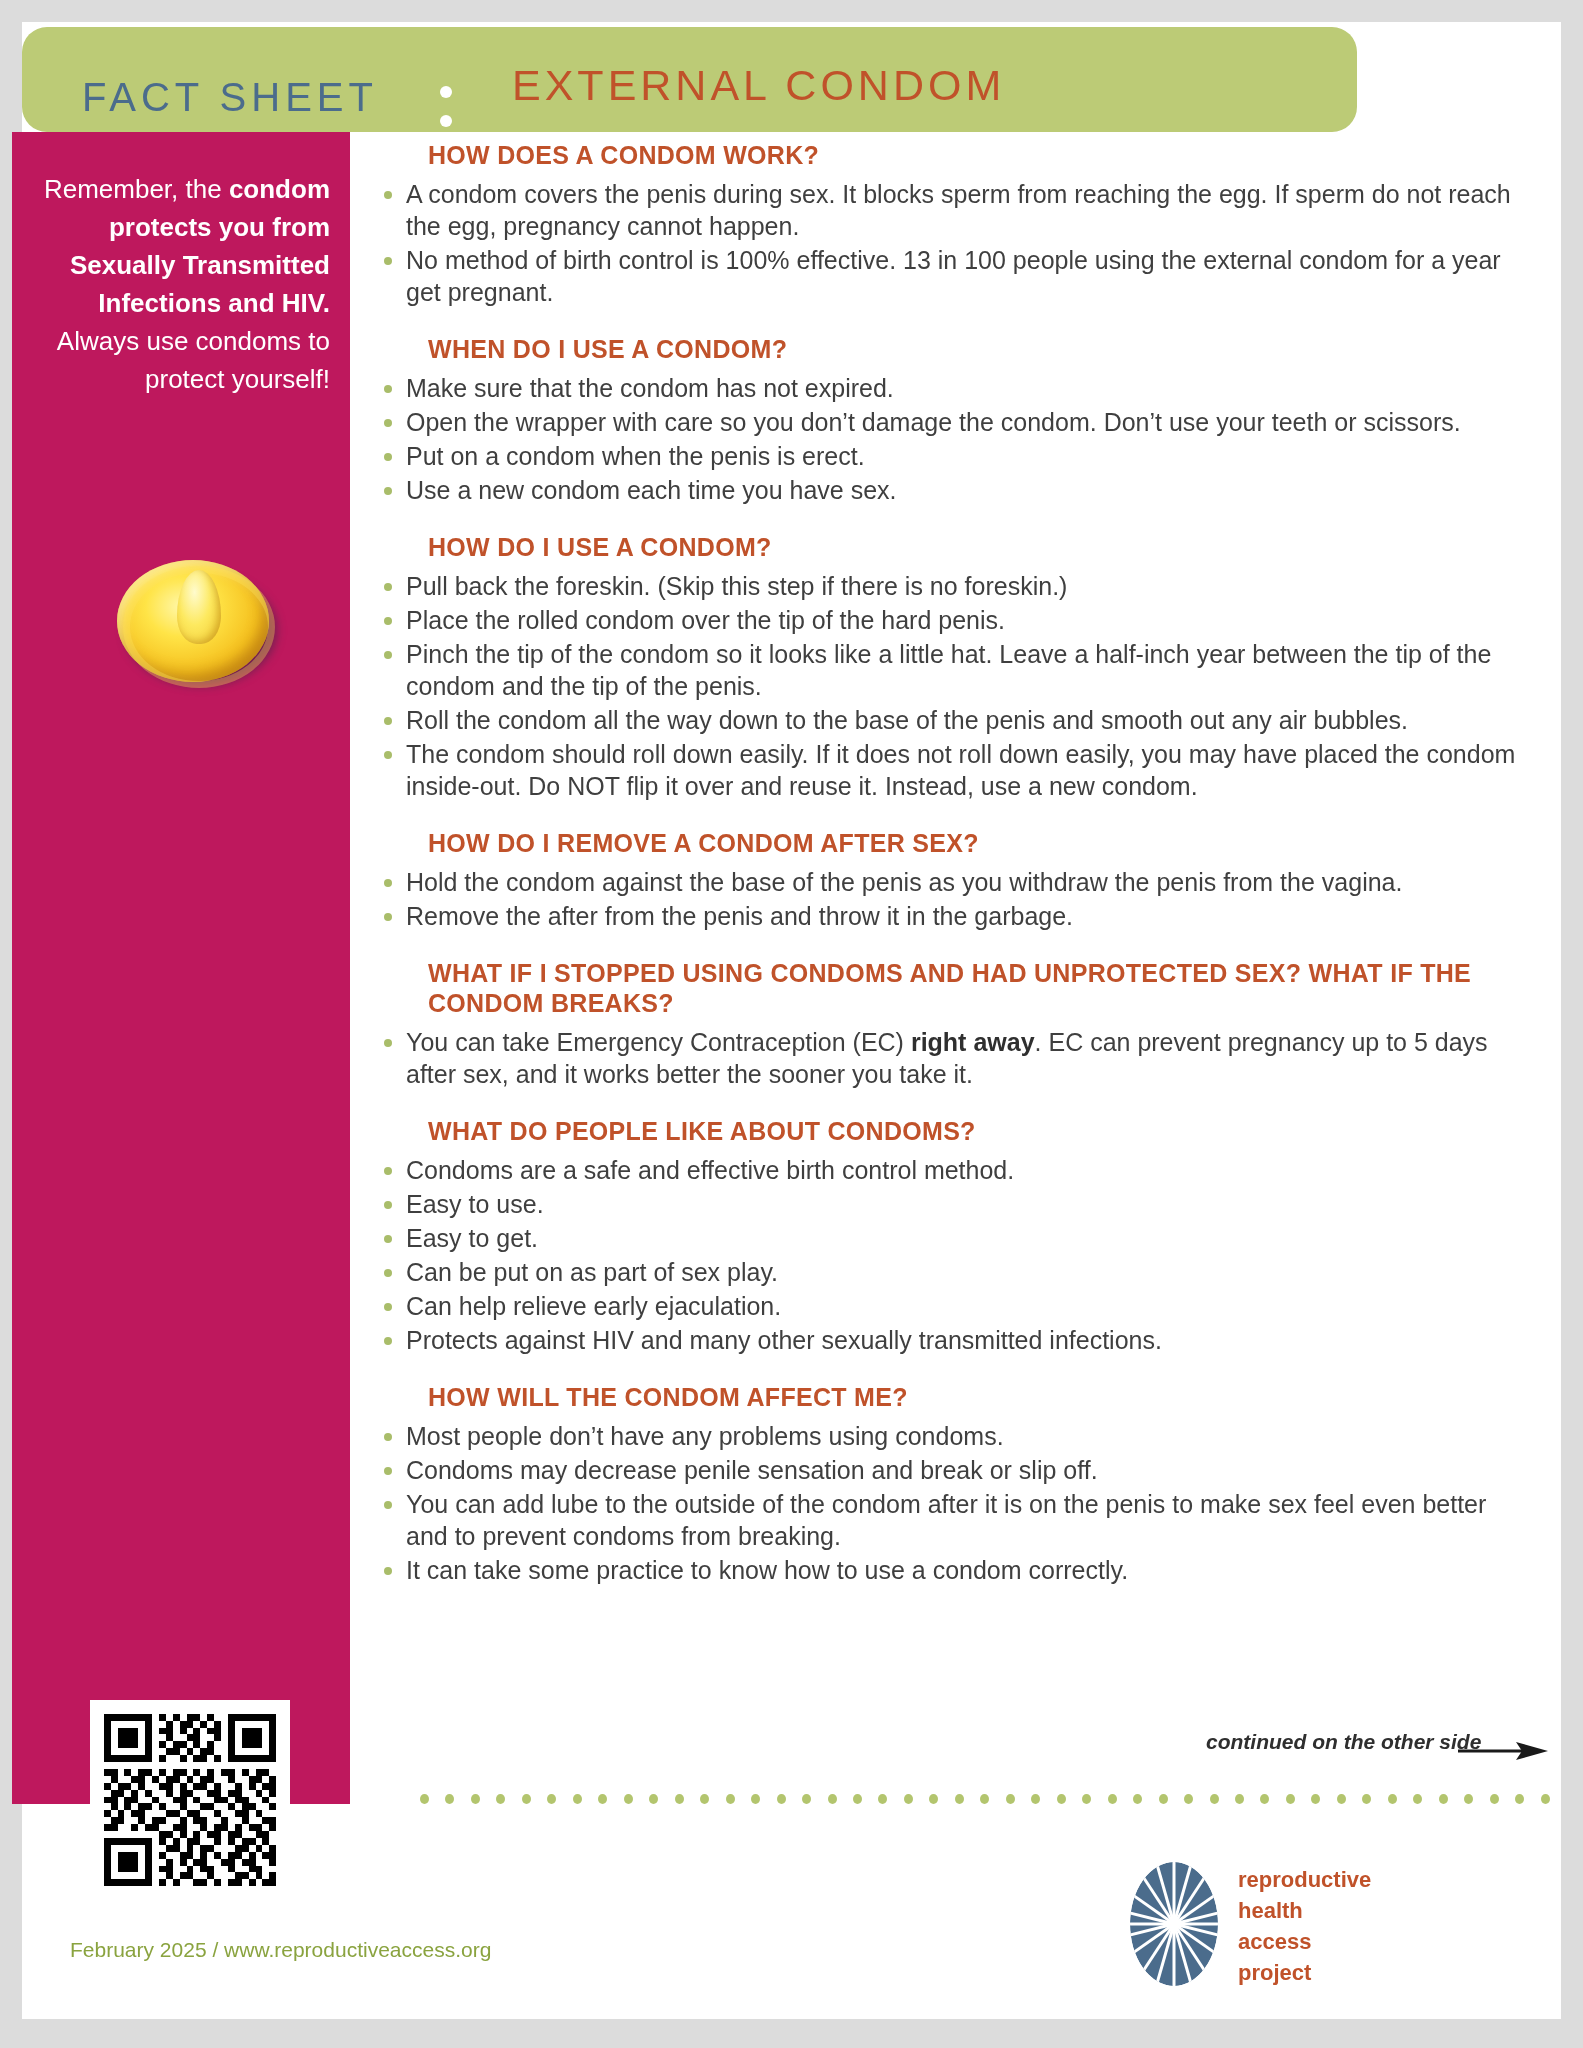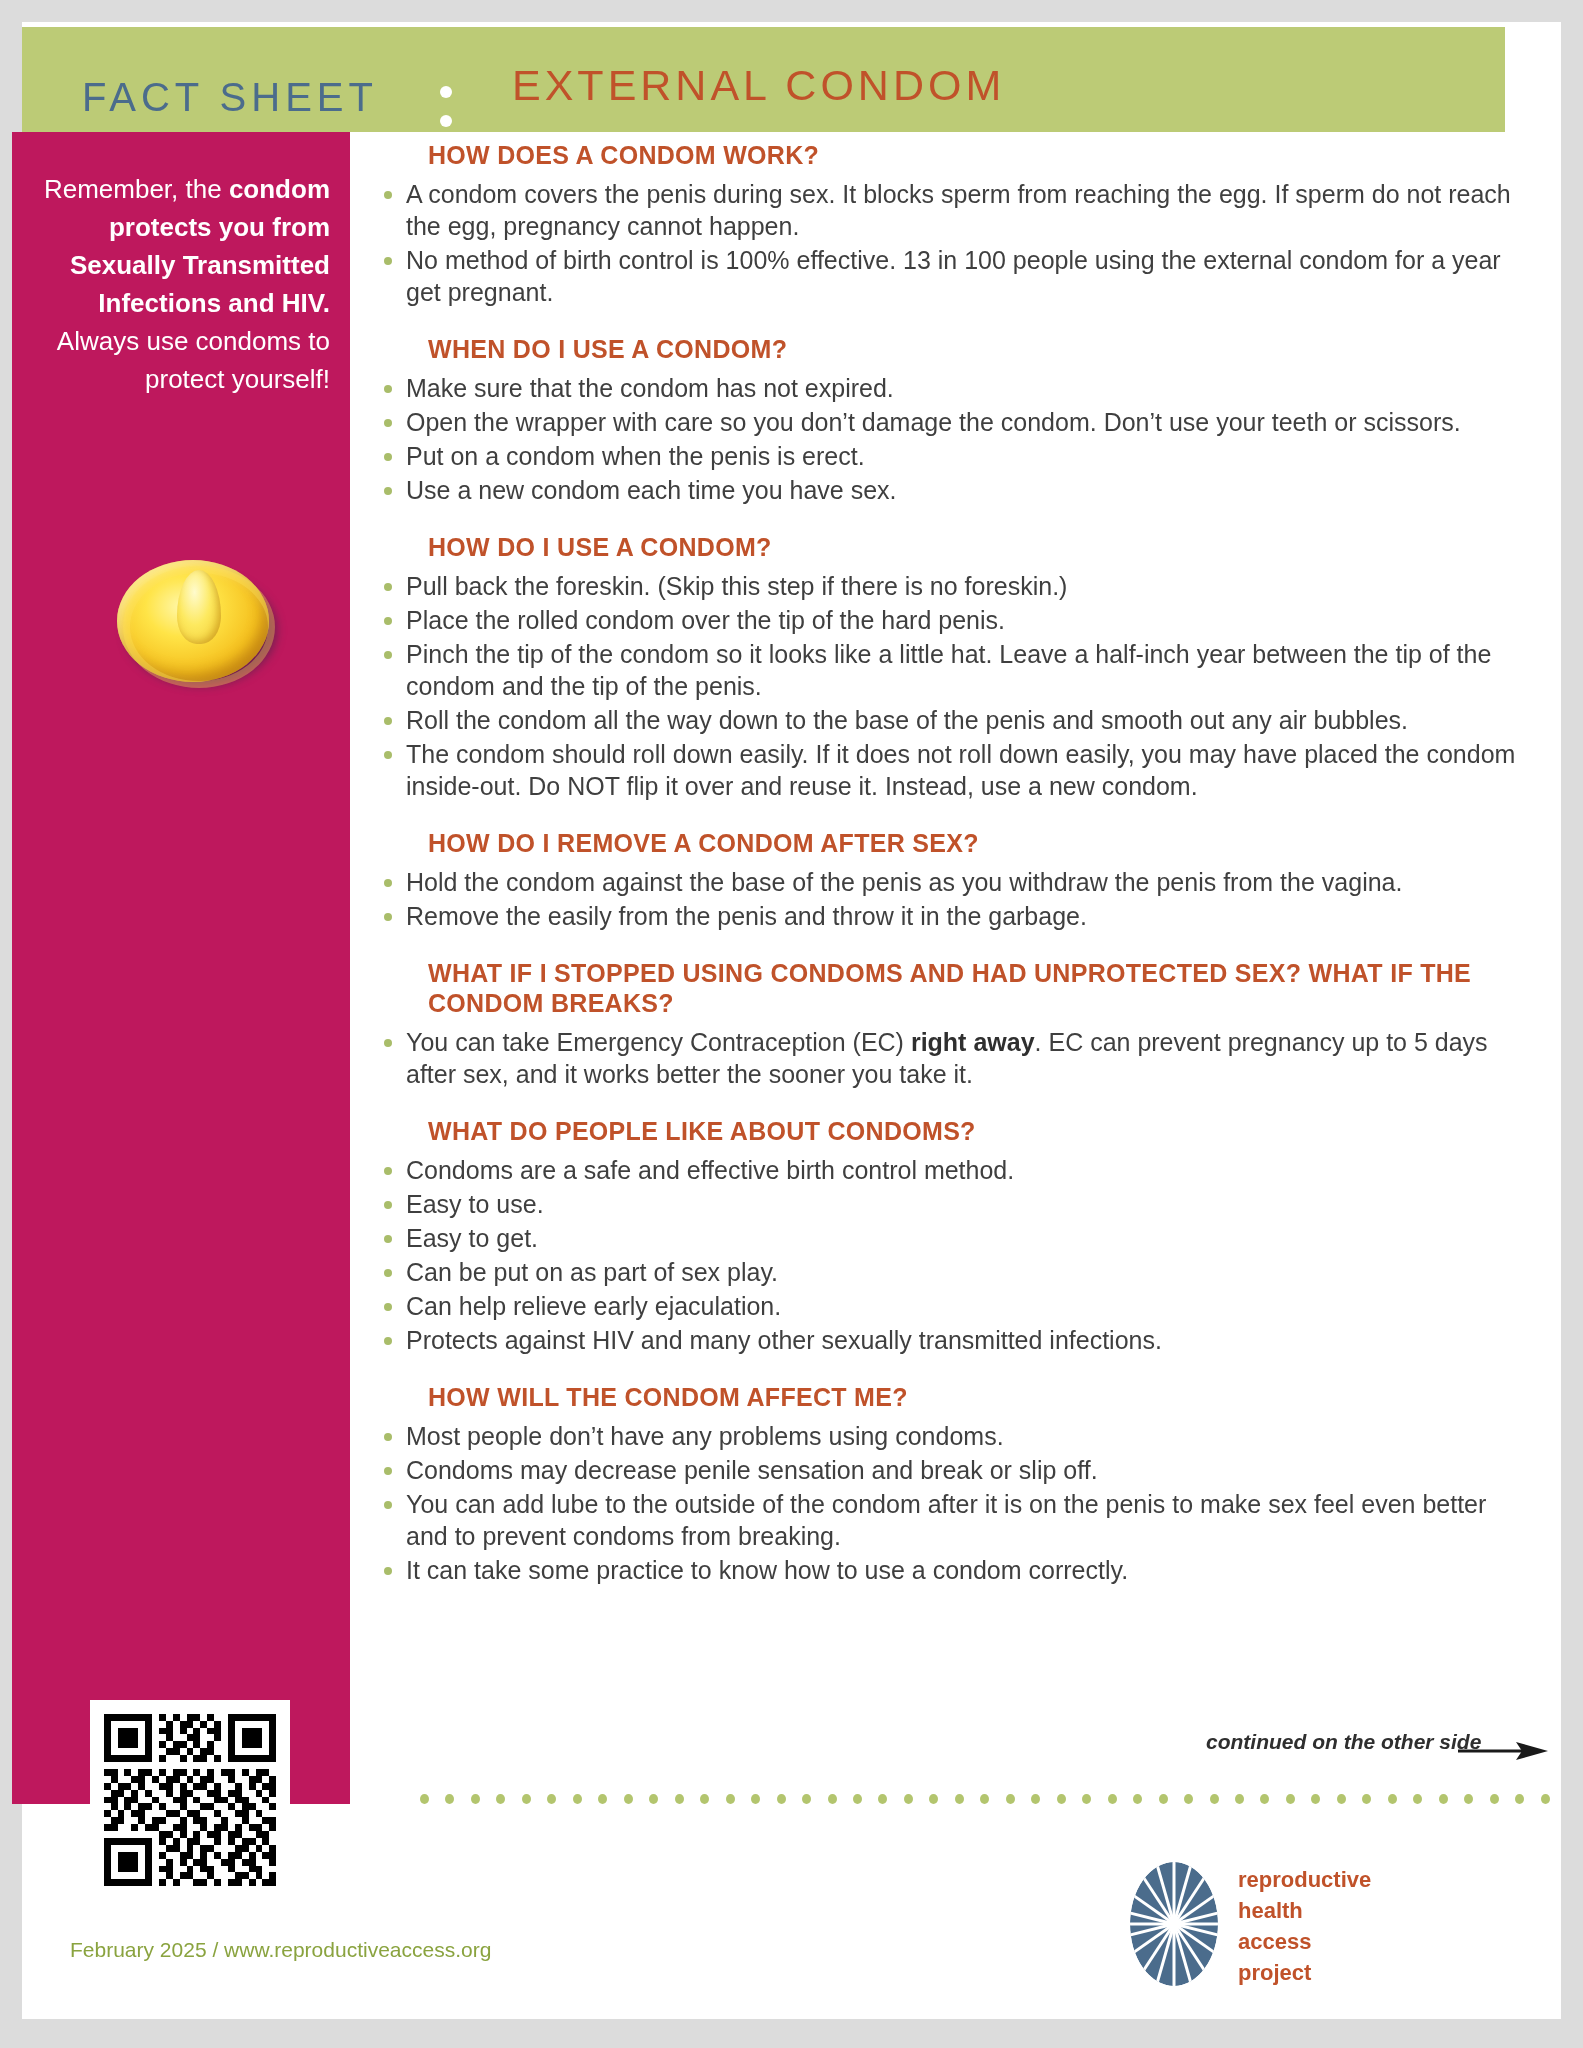--- a/index.html
+++ b/index.html
@@ -24,23 +24,24 @@
     top: 22px;
     width: 1539px;
     height: 1997px;
     background: #ffffff;
   }
   
   .header-band {
     position: absolute;
     left: 22px;
     top: 27px;
-    width: 1483px;
+    width: 1335px;
     height: 105px;
     background: #bccb76;
+    border-radius: 25px;
   }
   .fact-sheet-label {
     position: absolute;
     left: 60px;
     top: 48px;
     font-size: 40px;
     letter-spacing: 5px;
     color: #4b6c8c;
     font-weight: 400;
     font-family: "Liberation Sans", sans-serif;
@@ -504,21 +505,21 @@
             <li>Place the rolled condom over the tip of the hard penis.</li>
             <li>Pinch the tip of the condom so it looks like a little hat. Leave a half-inch year between the tip of the condom and the tip of the penis.</li>
             <li>Roll the condom all the way down to the base of the penis and smooth out any air bubbles.</li>
             <li>The condom should roll down easily. If it does not roll down easily, you may have placed the condom inside-out. Do NOT flip it over and reuse it. Instead, use a new condom.</li>
           </ul>
         </div>
         <div class="section">
           <div class="sec-heading">HOW DO I REMOVE A CONDOM AFTER SEX?</div>
           <ul class="bullets">
             <li>Hold the condom against the base of the penis as you withdraw the penis from the vagina.</li>
-            <li>Remove the easily from the penis and throw it in the garbage.</li>
+            <li>Remove the after from the penis and throw it in the garbage.</li>
           </ul>
         </div>
         <div class="section">
           <div class="sec-heading">WHAT IF I STOPPED USING CONDOMS AND HAD UNPROTECTED SEX? WHAT IF THE CONDOM BREAKS?</div>
           <ul class="bullets">
             <li><span>You can take Emergency Contraception (EC) </span><b>right away</b><span>. EC can prevent pregnancy up to 5 days after sex, and it works better the sooner you take it.</span></li>
           </ul>
         </div>
         <div class="section">
           <div class="sec-heading">WHAT DO PEOPLE LIKE ABOUT CONDOMS?</div>

